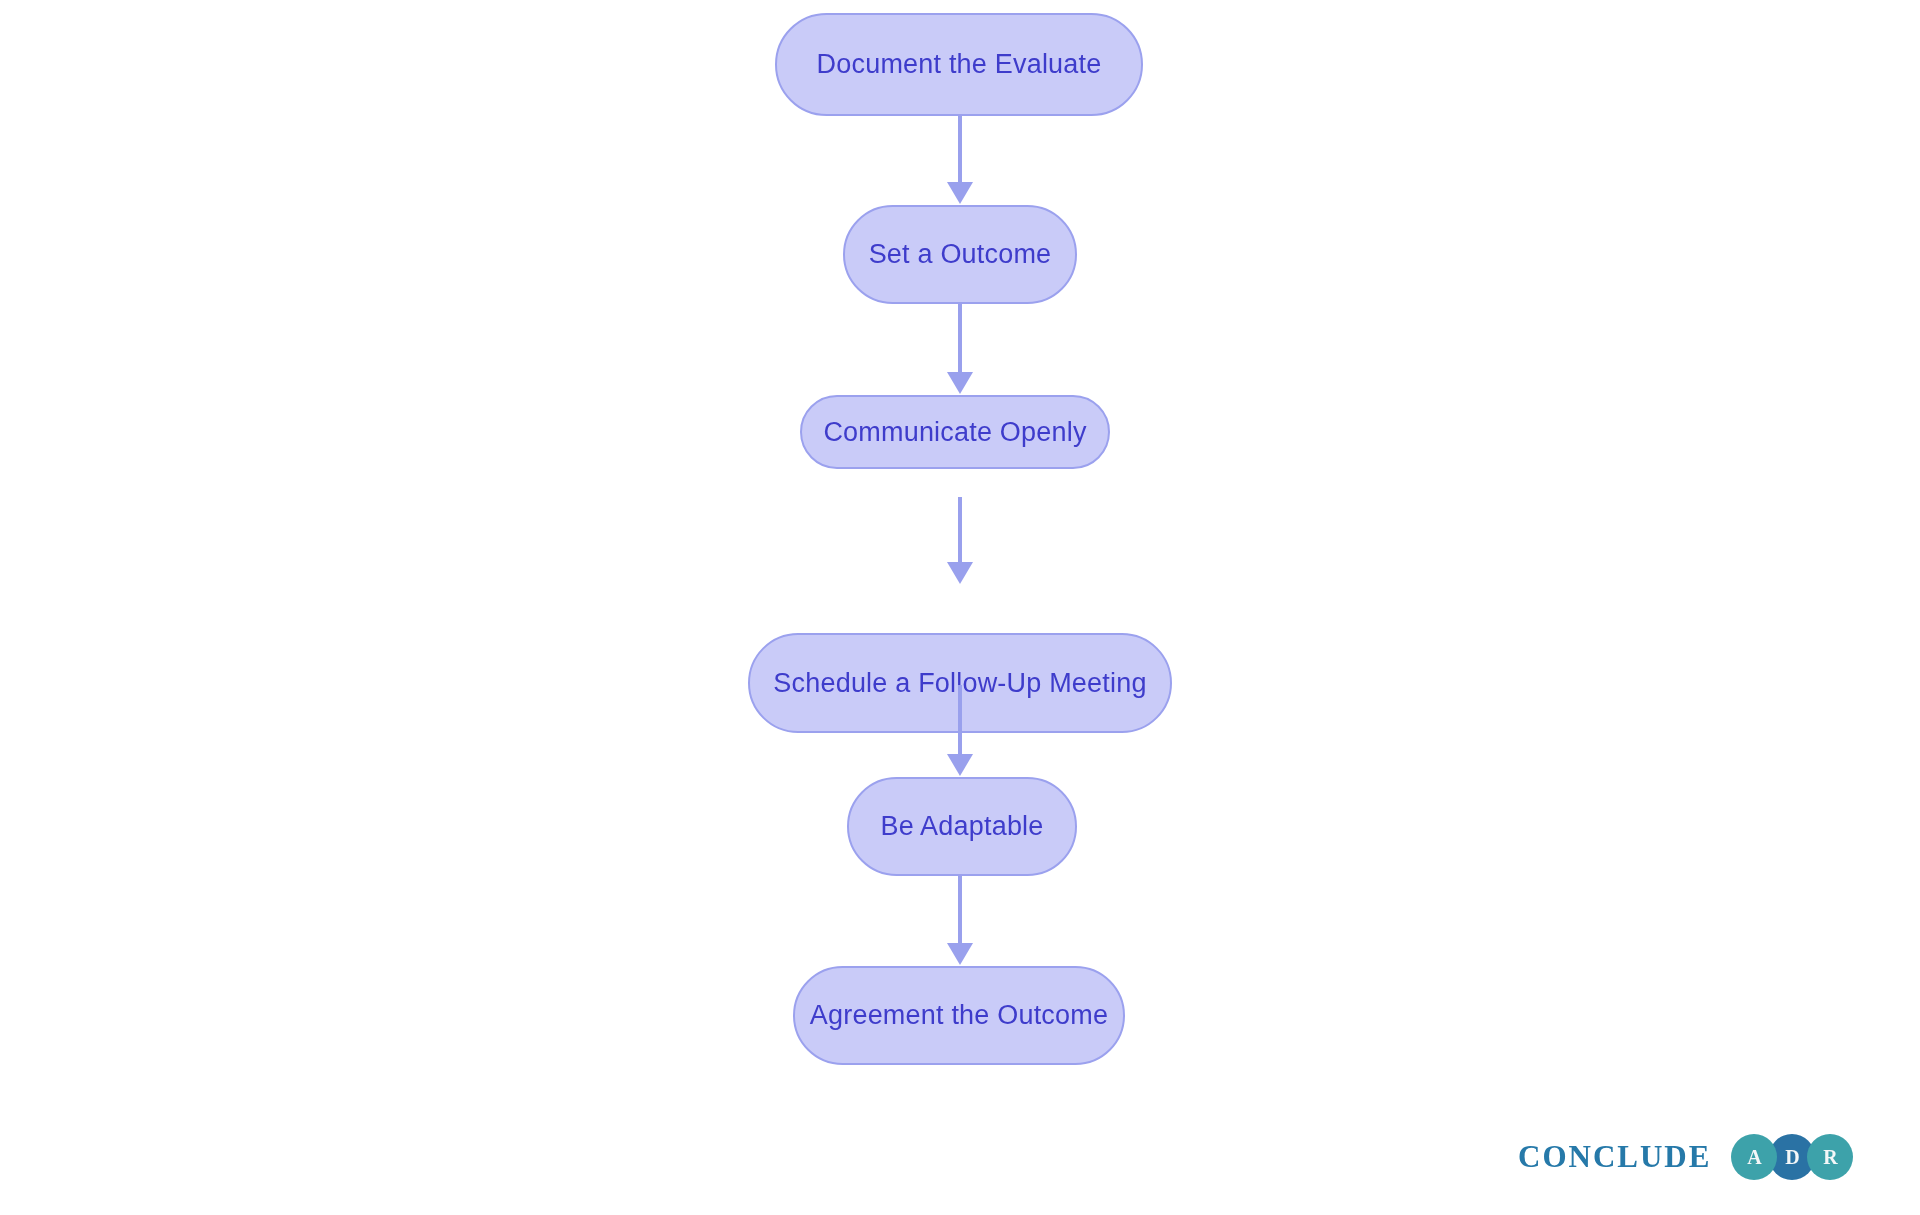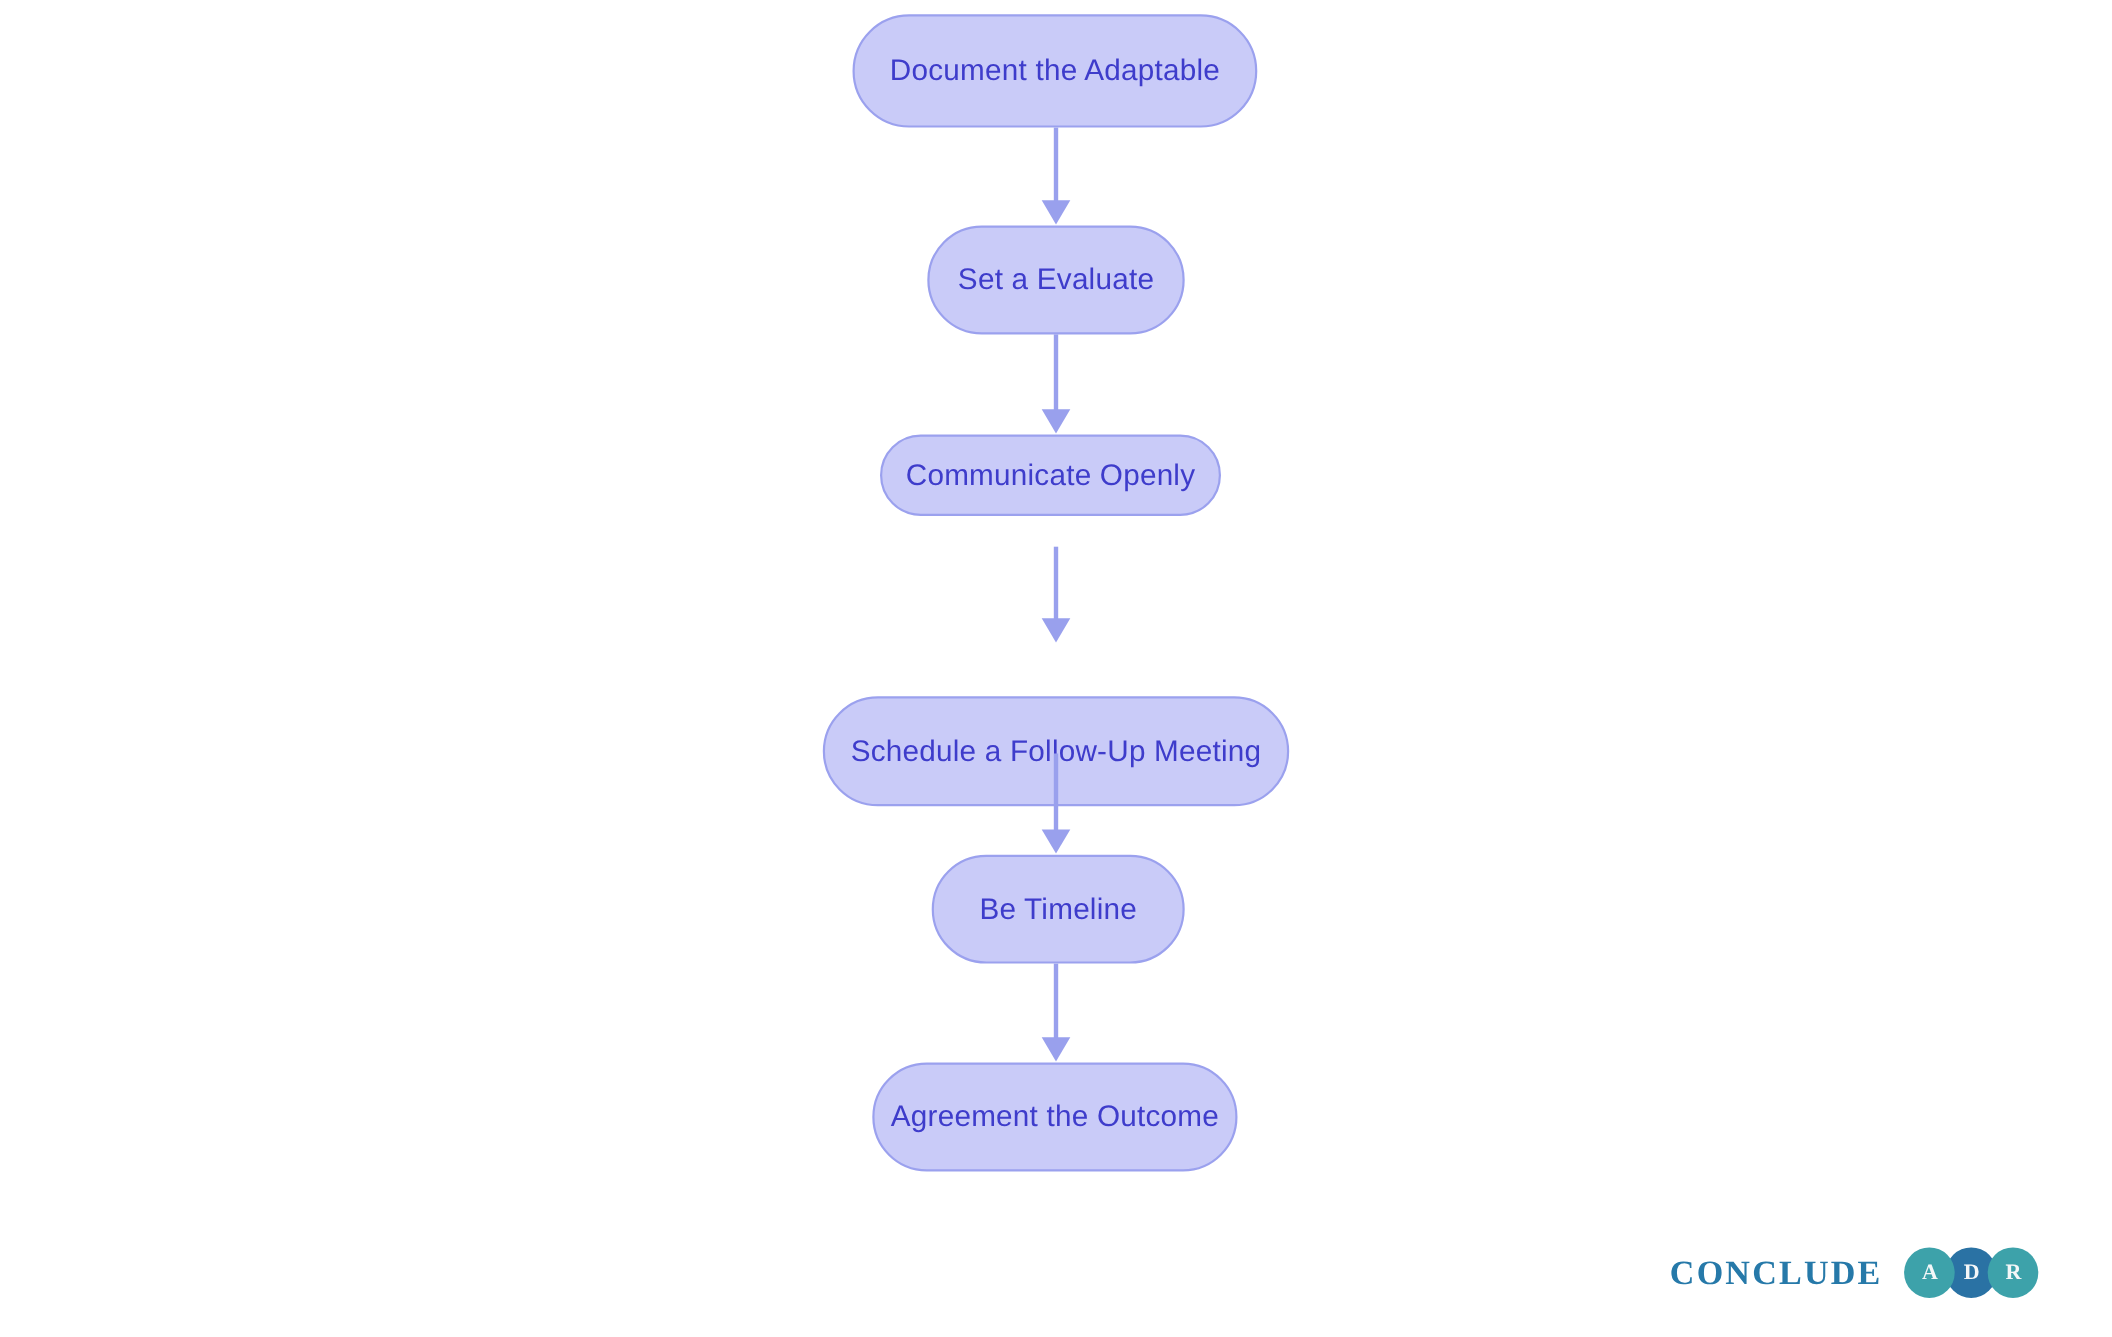--- a/index.html
+++ b/index.html
@@ -91,30 +91,30 @@
   .badge-a { z-index: 2; }
   .badge-d { z-index: 1; margin-left: -8px; }
   .badge-r { z-index: 2; margin-left: -8px; }
 </style>
 </head>
 <body>
 
 <div class="canvas">
 
   <div class="node n1">
-    <span class="node-label">Document the Adaptable</span>
+    <span class="node-label">Document the Evaluate</span>
   </div>
 
   <div class="arrow a1">
     <div class="line"></div>
     <div class="head"></div>
   </div>
 
   <div class="node n2">
-    <span class="node-label">Set a Evaluate</span>
+    <span class="node-label">Set a Outcome</span>
   </div>
 
   <div class="arrow a2">
     <div class="line"></div>
     <div class="head"></div>
   </div>
 
   <div class="node n3">
     <span class="node-label">Communicate Openly</span>
   </div>
@@ -127,21 +127,21 @@
   <div class="node n4">
     <span class="node-label">Schedule a Follow-Up Meeting</span>
   </div>
 
   <div class="arrow a4">
     <div class="line"></div>
     <div class="head"></div>
   </div>
 
   <div class="node n5">
-    <span class="node-label">Be Timeline</span>
+    <span class="node-label">Be Adaptable</span>
   </div>
 
   <div class="arrow a5">
     <div class="line"></div>
     <div class="head"></div>
   </div>
 
   <div class="node n6">
     <span class="node-label">Agreement the Outcome</span>
   </div>

